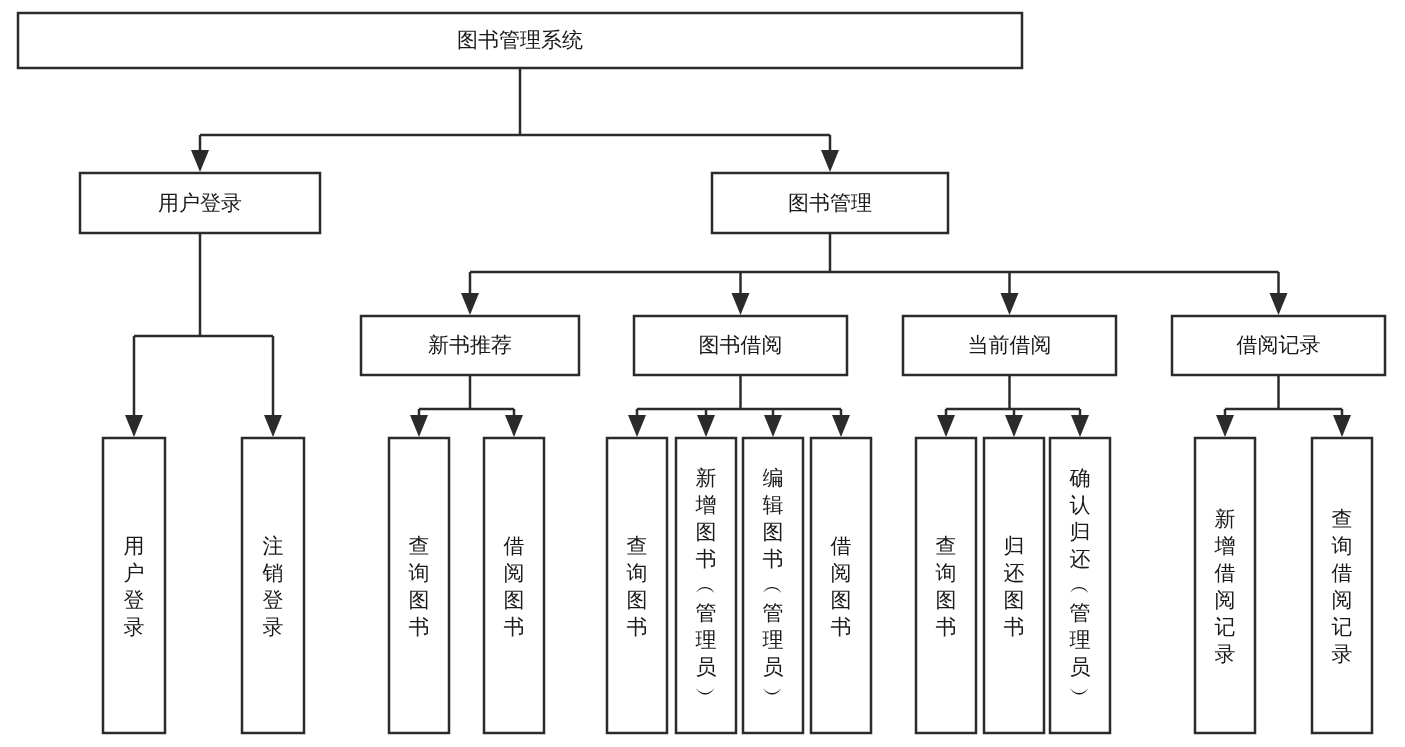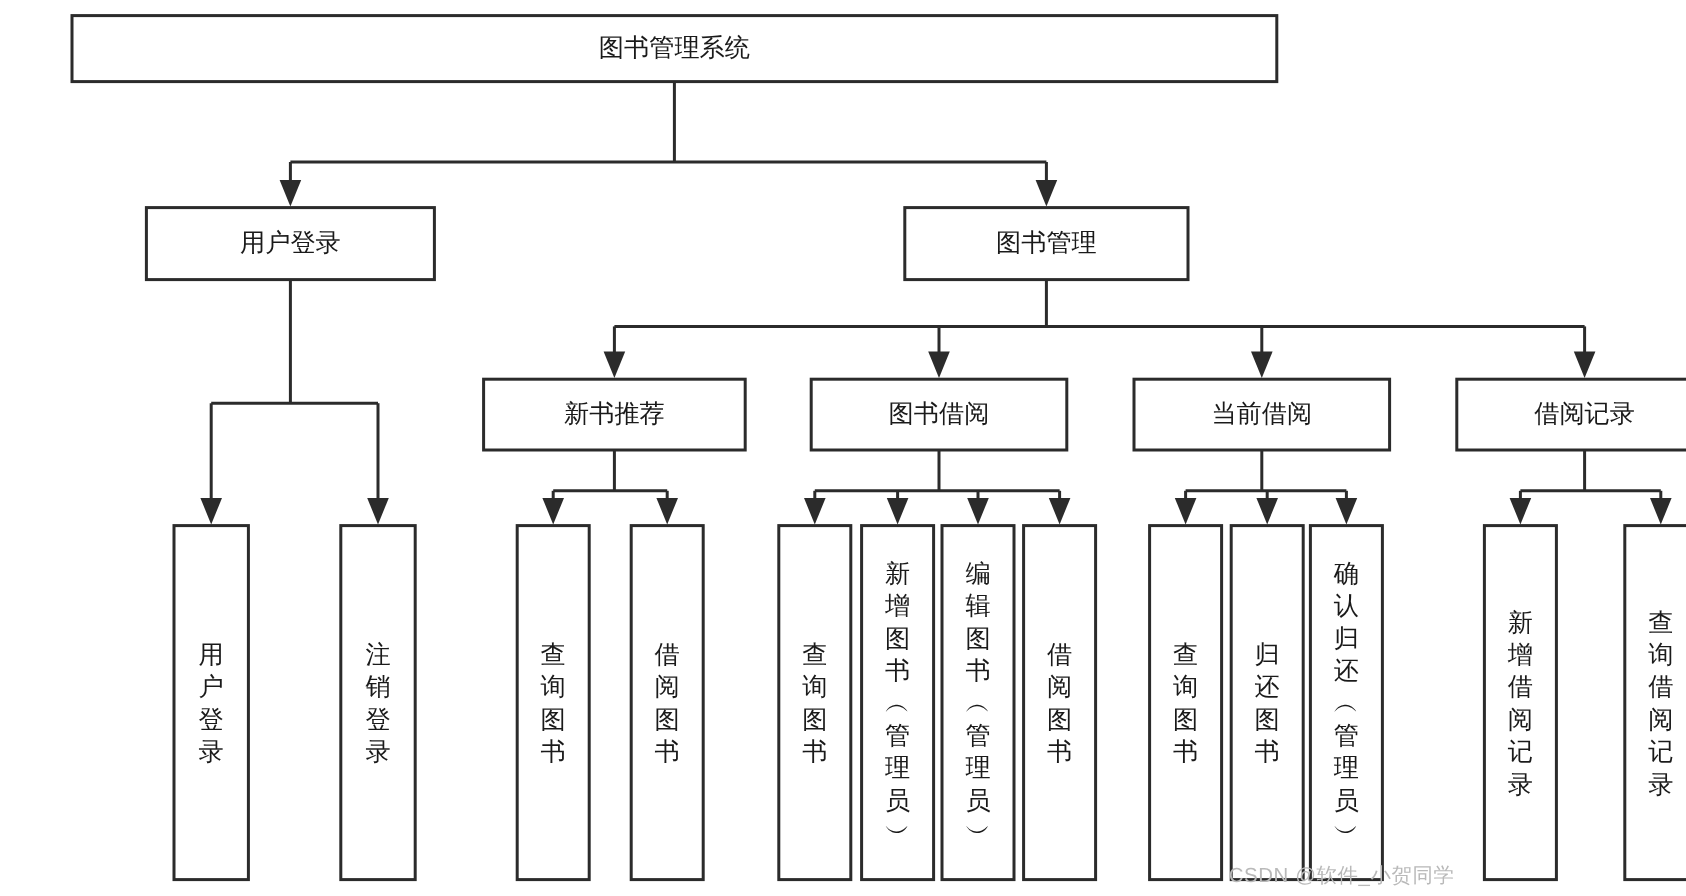--- a/index.html
+++ b/index.html
@@ -11,21 +11,20 @@
     width: 1405px;
     height: 747px;
     font-family: "Liberation Sans", "DejaVu Sans", sans-serif;
     overflow: hidden;
   }
   #diagram-root {
     position: relative;
     width: 1178px;
     height: 747px;
     background: #ffffff;
-    margin-left: 42px;
   }
   svg.diagram-canvas {
     position: absolute;
     top: 0;
     left: 0;
     width: 1405px;
     height: 747px;
     display: block;
   }
   .node-box {
@@ -217,14 +216,13 @@
         <g>
           <rect class="node-box" x="1195" y="438" width="60" height="295"></rect>
           <text class="node-label-v" x="1225" y="525.5"><tspan x="1225" dy="0">新</tspan><tspan x="1225" dy="27">增</tspan><tspan x="1225" dy="27">借</tspan><tspan x="1225" dy="27">阅</tspan><tspan x="1225" dy="27">记</tspan><tspan x="1225" dy="27">录</tspan></text>
         </g>
         <g>
           <rect class="node-box" x="1312" y="438" width="60" height="295"></rect>
           <text class="node-label-v" x="1342" y="525.5"><tspan x="1342" dy="0">查</tspan><tspan x="1342" dy="27">询</tspan><tspan x="1342" dy="27">借</tspan><tspan x="1342" dy="27">阅</tspan><tspan x="1342" dy="27">记</tspan><tspan x="1342" dy="27">录</tspan></text>
         </g>
       </g>
   </svg>
-  <div class="watermark-text">CSDN @软件_小贺同学</div>
 </div>
 
 </body></html>

